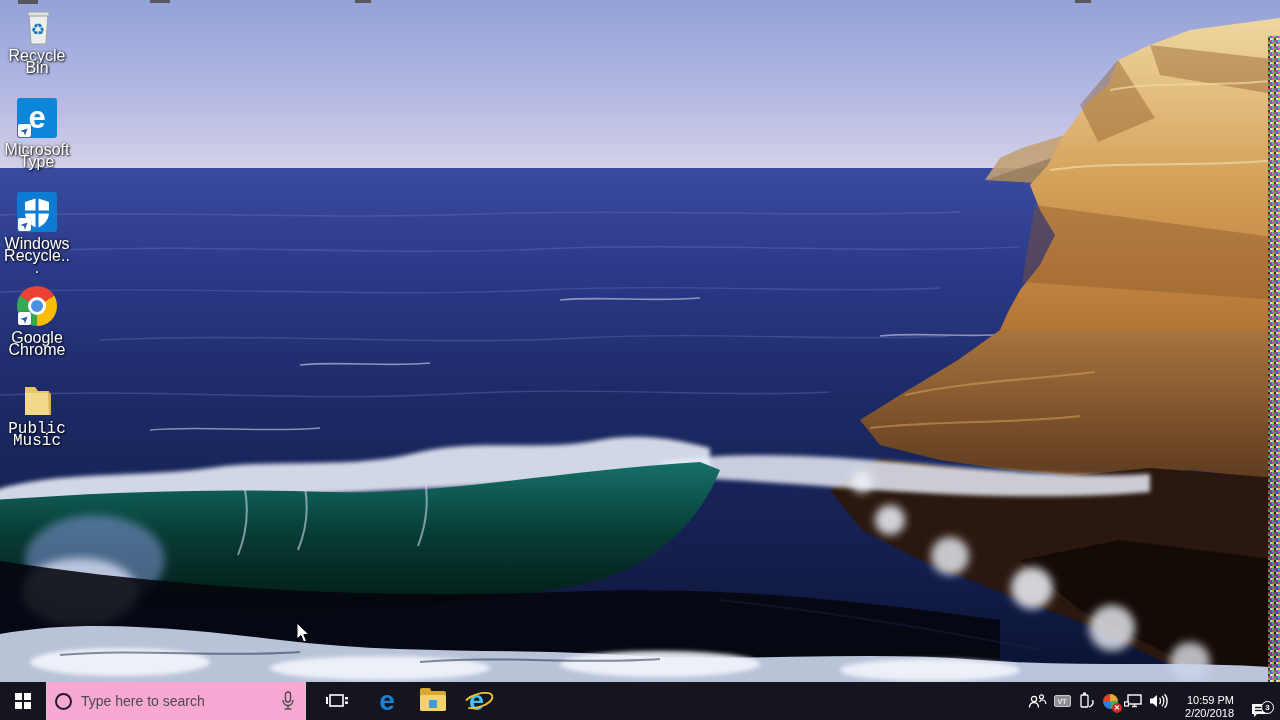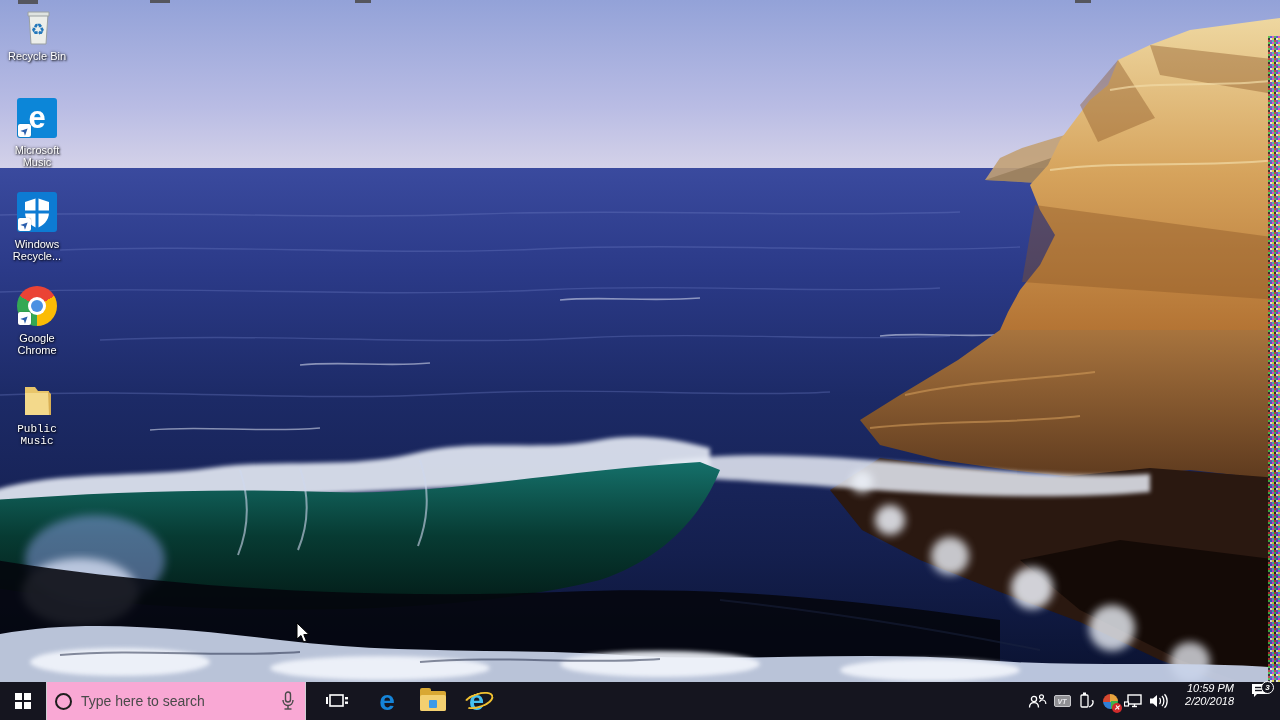--- a/index.html
+++ b/index.html
@@ -7,21 +7,21 @@
   body { font-family:"Liberation Sans", sans-serif; }
   #screen { position:relative; width:1280px; height:720px; overflow:hidden; }
 
   
   #wallpaper { position:absolute; left:0; top:0; width:1280px; height:682px; }
 
   
   .desk-icon { position:absolute; width:70px; text-align:center; cursor:default; }
   .desk-icon .glyph { position:relative; width:44px; height:44px; margin:0 auto; }
   .desk-icon .label {
-    margin-top:2px; font-size:11px; line-height:12px; color:#fff;
+    margin-top:2px; font-size:16px; line-height:12px; color:#fff;
     text-shadow:1px 1px 2px rgba(0,0,0,.9), 0 0 3px rgba(0,0,0,.7);
     word-wrap:break-word;
   }
   .shortcut-arrow {
     position:absolute; left:1px; bottom:1px; width:13px; height:13px;
     background:#fff; border-radius:2px; box-shadow:0 0 1px rgba(0,0,0,.6);
     display:flex; align-items:center; justify-content:center;
   }
   .shortcut-arrow span { display:block; font-size:9px; color:#2b5fad; transform:rotate(-45deg); font-weight:bold; }
 
@@ -67,21 +67,21 @@
   .folder-back { position:absolute; left:0; top:0; width:26px; height:20px; border-radius:2px; background:#d9a833; }
   .folder-tab  { position:absolute; left:0; top:-3px; width:11px; height:6px; border-radius:2px 2px 0 0; background:#d9a833; }
   .folder-front{ position:absolute; left:0; top:4px; width:26px; height:16px; border-radius:2px; background:#f3d070; }
   .folder-win  { position:absolute; left:9px; top:9px; width:8px; height:8px; background:#3b9ae8; border-radius:1px; }
 
   .ie-wrap { position:relative; width:30px; height:28px; }
   .ie-e { position:absolute; left:5px; top:0; color:#45c0f0; font-size:27px; font-weight:bold; line-height:28px; }
   .ie-ring { position:absolute; left:-1px; top:6px; width:31px; height:15px; border:2px solid #f0c030;
              border-radius:50%; transform:rotate(-18deg); border-left-color:transparent; }
 
-  #tray { margin-left:auto; display:flex; align-items:flex-start;font-style:italic; }
+  #tray { margin-left:auto; display:flex; align-items:flex-end; }
   .tray-ico { width:24px; height:38px; display:flex; align-items:center; justify-content:center; cursor:pointer; position:relative; }
   .vm-box { width:17px; height:12px; background:#8f8f93; border:1px solid #c8c8cc; border-radius:2px;
             font-size:7px; font-weight:bold; color:#e8e8ec; display:flex; align-items:center; justify-content:center; }
   .defender-pin { width:15px; height:15px; border-radius:50%;
     background:conic-gradient(#e8a33d 0 90deg, #3db54a 90deg 180deg, #2f7fd6 180deg 270deg, #d6482f 270deg 360deg); }
   .mini-badge { position:absolute; right:0px; bottom:7px; width:10px; height:10px; border-radius:50%;
     background:#d02b2b; color:#fff; font-size:7px; font-weight:bold; line-height:10px; text-align:center; }
 
   #clock { width:70px; text-align:right; padding-right:6px; color:#fff; font-size:11px; line-height:13px; cursor:pointer;
            display:flex; flex-direction:column; justify-content:center; }
@@ -250,21 +250,21 @@
 
   <div class="desk-icon" style="left:2px; top:96px;">
     <div class="glyph">
       <div class="tile tile-edge">
           <span class="e">e</span>
         <div class="shortcut-arrow">
             <span>➤</span>
           </div>
       </div>
     </div>
-    <div class="label">Microsoft Music</div>
+    <div class="label">Microsoft Type</div>
   </div>
 
   <div class="desk-icon" style="left:2px; top:190px;">
     <div class="glyph">
       <div class="tile tile-defender">
         <svg width="40" height="40" viewBox="0 0 40 40">
           <path d="M20,6 L32,10 L32,20 C32,29 26,33.5 20,36 C14,33.5 8,29 8,20 L8,10 Z" fill="#fff"></path>
           <rect x="18.5" y="6" width="3" height="30" fill="#0d7bd3"></rect>
           <rect x="8" y="18.5" width="24" height="3" fill="#0d7bd3"></rect>
         </svg>

